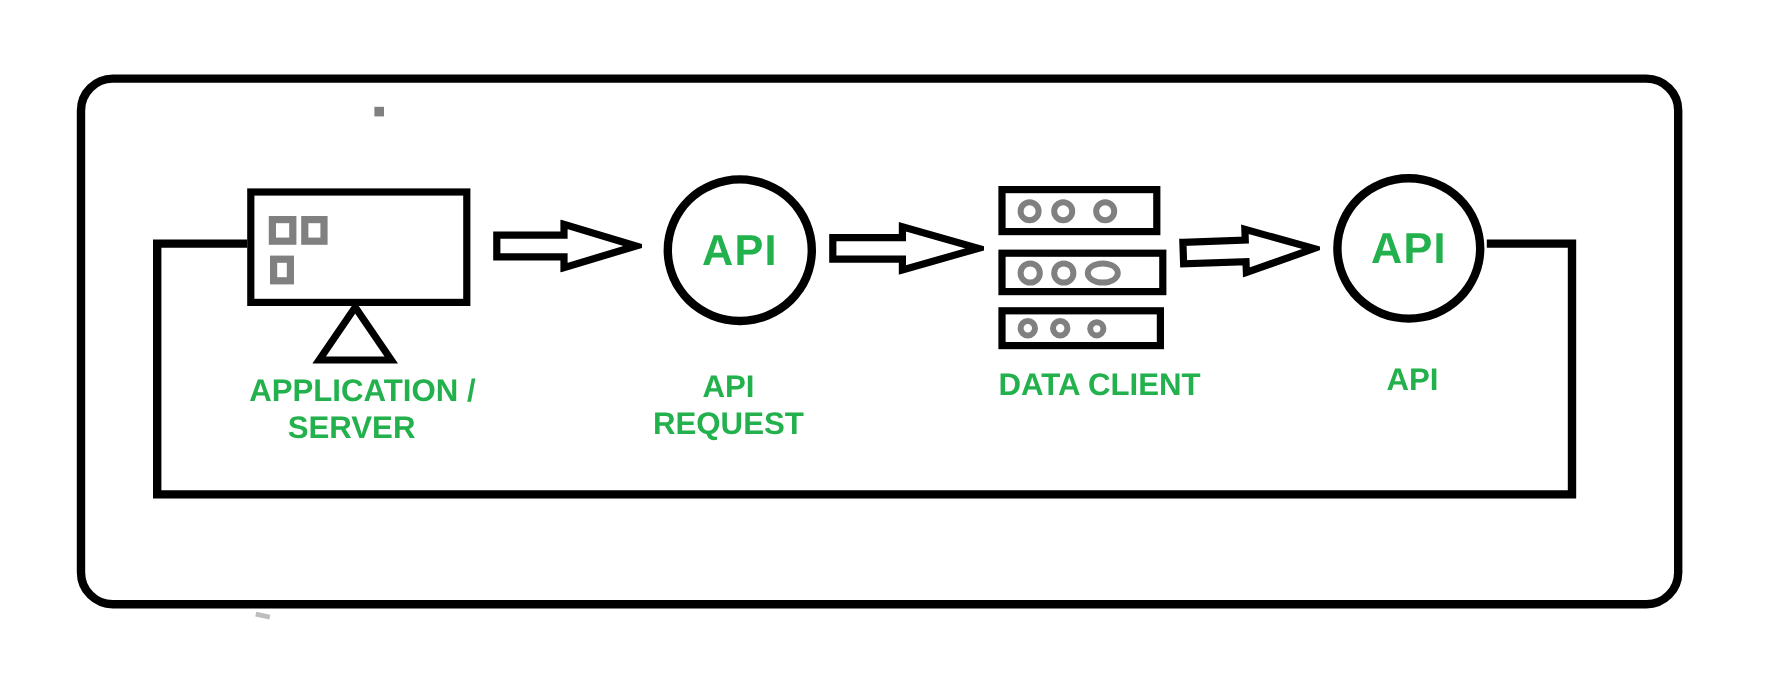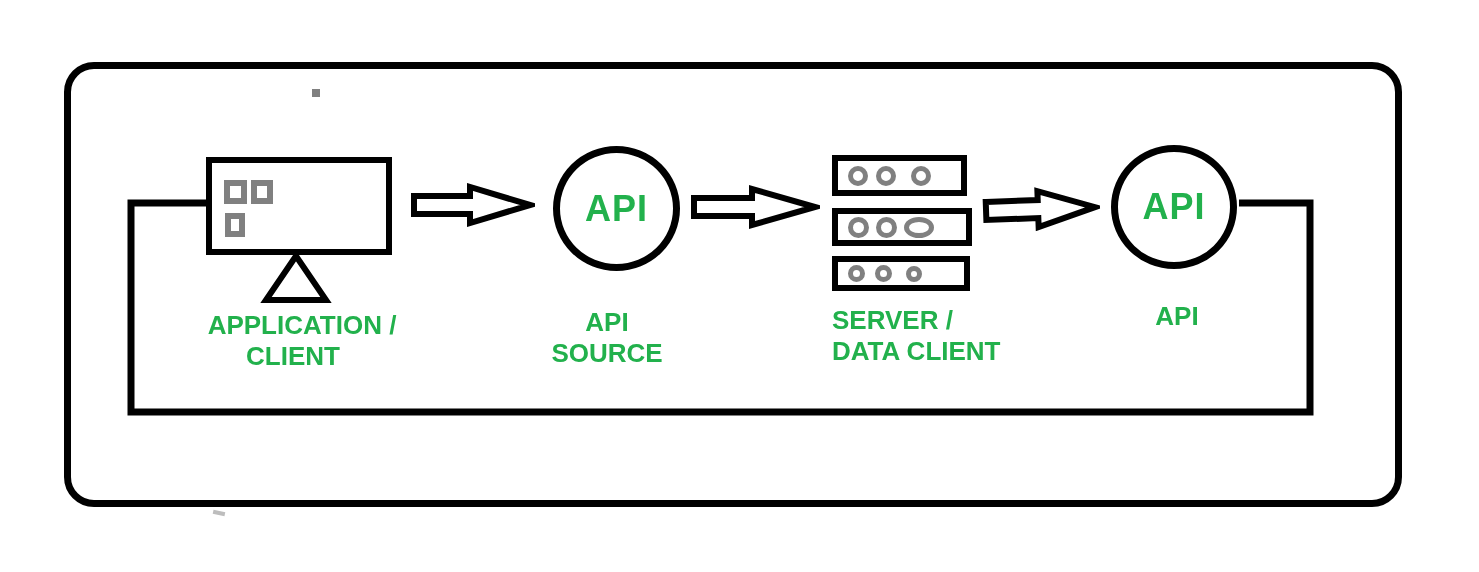--- a/index.html
+++ b/index.html
@@ -148,33 +148,33 @@
   <div class="monitor-box">
     <div class="monitor-sq sq1"></div>
     <div class="monitor-sq sq2"></div>
     <div class="monitor-sq sq3"></div>
   </div>
   <svg class="monitor-stand" viewBox="0 0 76 54" aria-hidden="true">
     <polygon points="38,5 8,49 68,49" fill="#ffffff" stroke="#000000" stroke-width="6" stroke-linejoin="miter"></polygon>
   </svg>
   <div class="node-label label-app">
     <span class="l1">APPLICATION /</span>
-    <span class="l2">CLIENT</span>
+    <span class="l2">SERVER</span>
   </div>
 
   <svg class="flow-arrow arrow-1" viewBox="0 0 125 44" preserveAspectRatio="none" aria-hidden="true">
     <polygon points="4,13 60,13 60,4 120,22 60,40 60,31 4,31" fill="#ffffff" stroke="#000000" stroke-width="6" stroke-linejoin="miter" stroke-miterlimit="12"></polygon>
   </svg>
 
   <div class="api-circle circle-request">
     <span class="api-text">API</span>
   </div>
   <div class="node-label label-request">
     <span>API</span>
-    <span>SOURCE</span>
+    <span>REQUEST</span>
   </div>
 
   <svg class="flow-arrow arrow-2" viewBox="0 0 130 44" preserveAspectRatio="none" aria-hidden="true">
     <polygon points="4,13 62,13 62,4 125,22 62,40 62,31 4,31" fill="#ffffff" stroke="#000000" stroke-width="6" stroke-linejoin="miter" stroke-miterlimit="12"></polygon>
   </svg>
 
   <div class="server-row row-1">
     <span class="led"></span>
     <span class="led"></span>
     <span class="led"></span>
@@ -183,21 +183,20 @@
     <span class="led"></span>
     <span class="led"></span>
     <span class="led led-oval"></span>
   </div>
   <div class="server-row row-3">
     <span class="led"></span>
     <span class="led"></span>
     <span class="led"></span>
   </div>
   <div class="node-label label-server">
-    <span>SERVER /</span>
     <span>DATA CLIENT</span>
   </div>
 
   <svg class="flow-arrow arrow-3" viewBox="0 0 118 45" preserveAspectRatio="none" aria-hidden="true">
     <polygon points="4,14 56,14 56,5 113,23 56,41 56,32 4,32" fill="#ffffff" stroke="#000000" stroke-width="6" stroke-linejoin="miter" stroke-miterlimit="12"></polygon>
   </svg>
 
   <div class="api-circle circle-response">
     <span class="api-text">API</span>
   </div>

